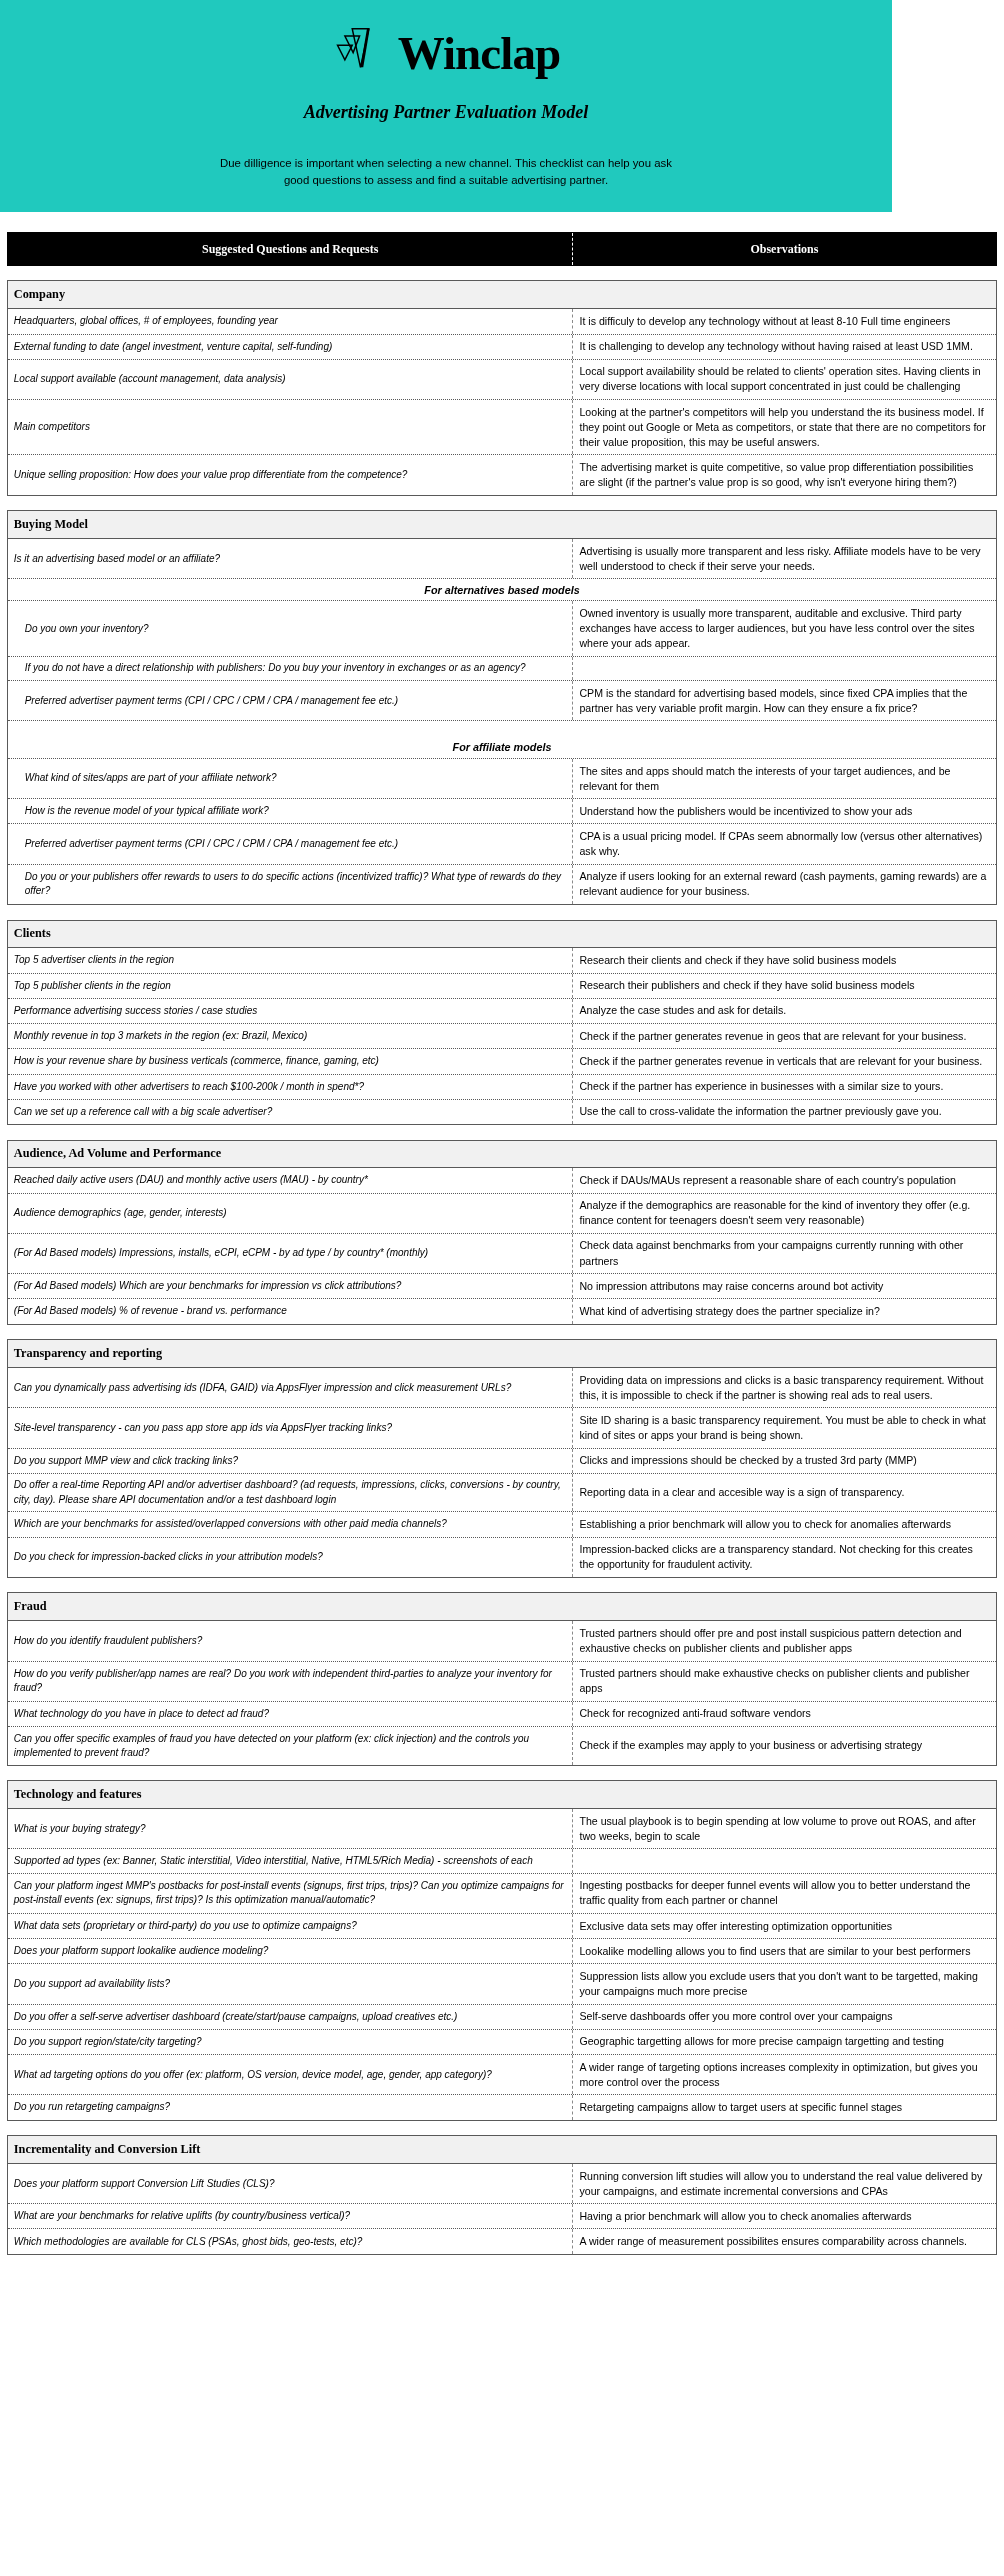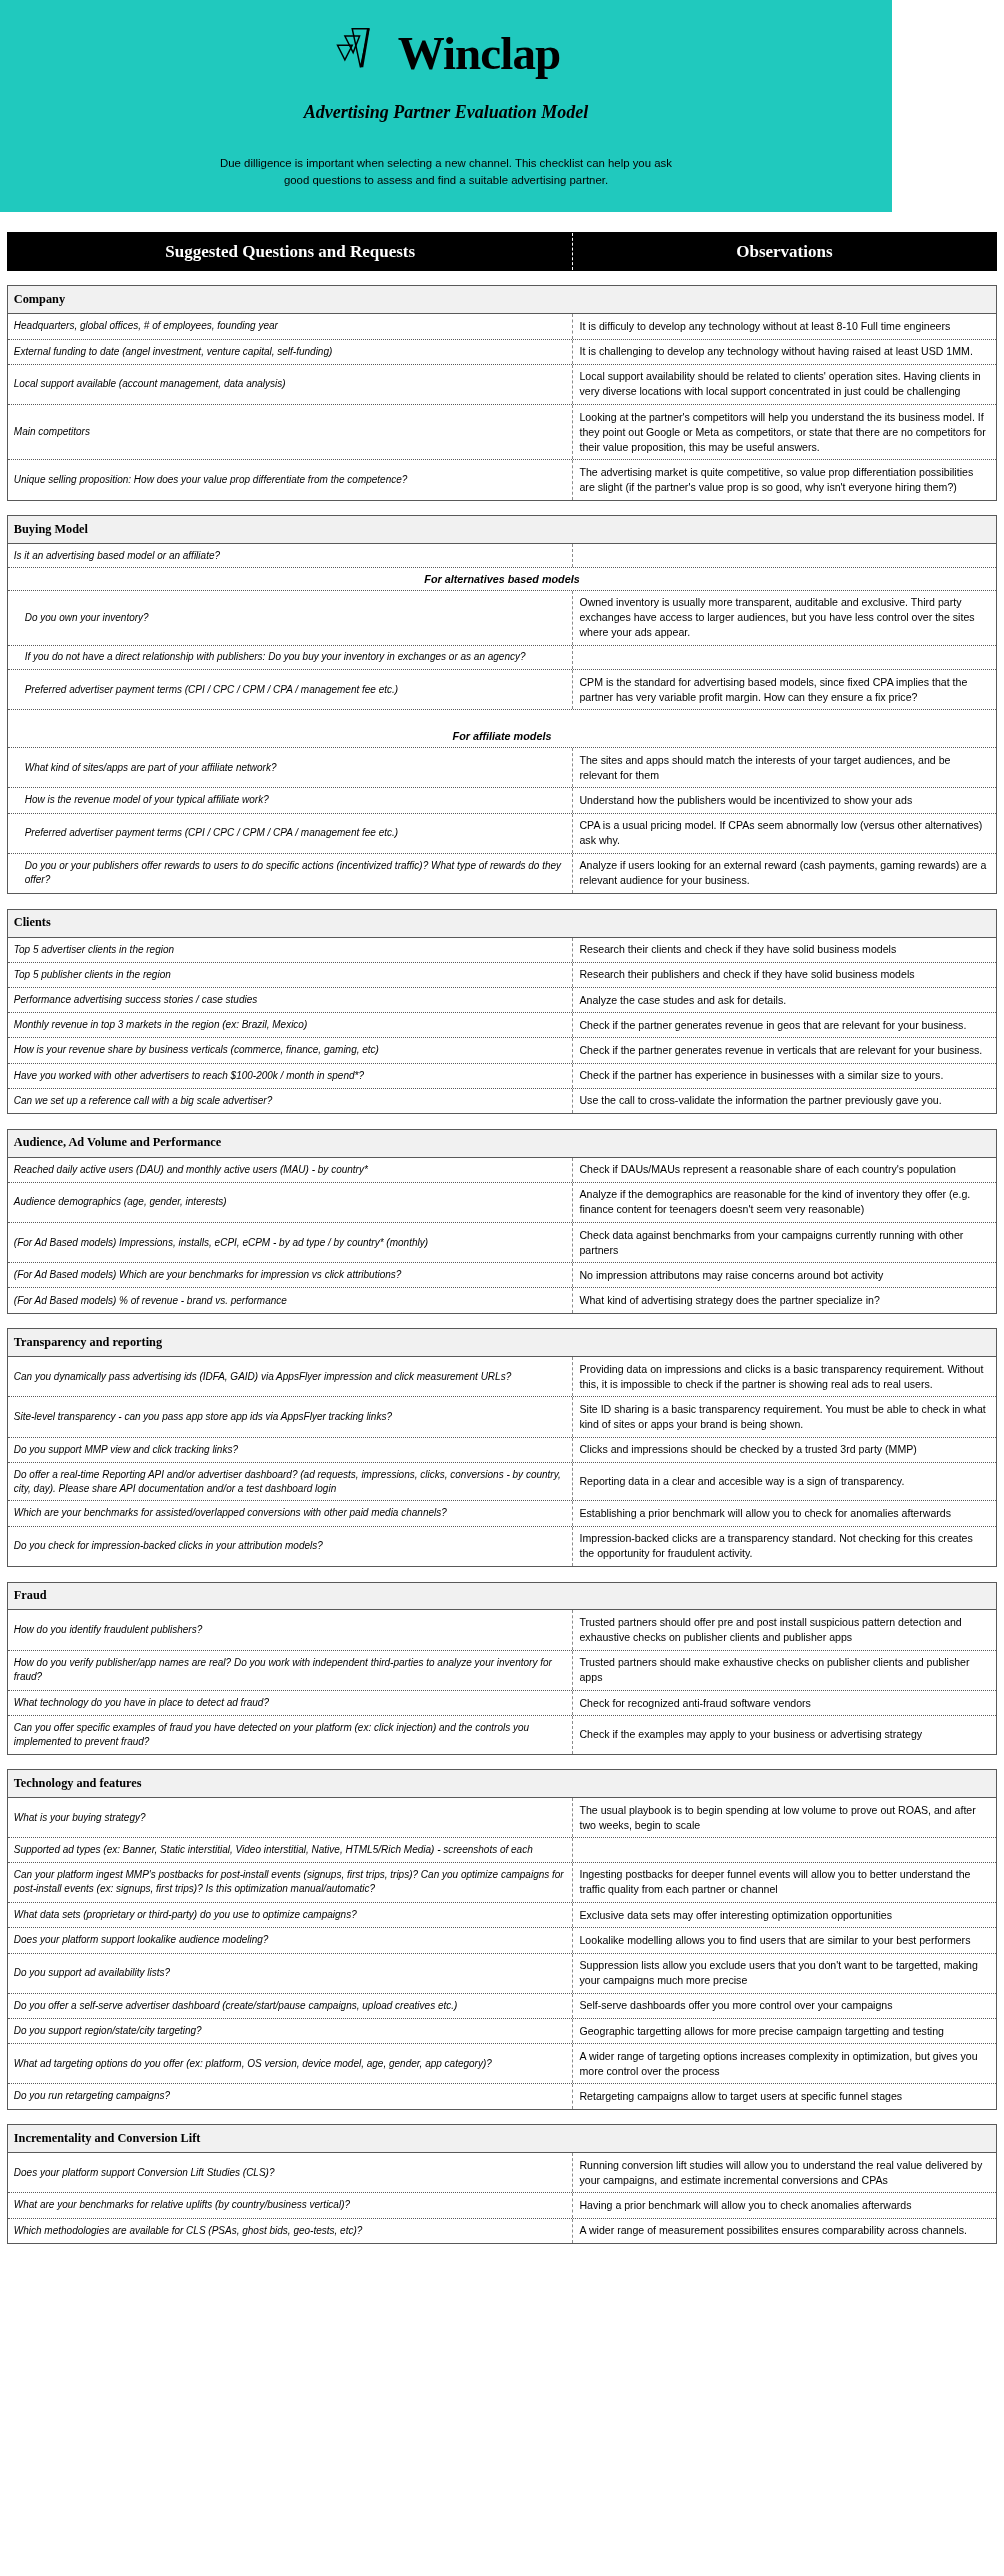--- a/index.html
+++ b/index.html
@@ -55,21 +55,21 @@
     display:flex;
     background:#000000;
     color:#ffffff;
     margin-top:20px;
     border:0.9px solid #000;
     box-sizing:border-box;
   }
   .colhead .ch{
     font-family:"Liberation Serif", serif;
     font-weight:700;
-    font-size:17px;
+    font-size:12px;
     text-align:center;
     padding:8.2px 3.7px;
   }
   .ch-q{width:57.2%;border-right:0.9px dashed #ffffff;box-sizing:border-box;}
   .ch-o{width:42.8%;box-sizing:border-box;}
   
   .section{
     margin-top:14.6px;
     border:0.9px solid #595959;
     box-sizing:border-box;
@@ -169,20 +169,21 @@
         </div>
         <div class="row">
           <div class="cell-q">Unique selling proposition: How does your value prop differentiate from the competence?</div>
           <div class="cell-a">The advertising market is quite competitive, so value prop differentiation possibilities are slight (if the partner's value prop is so good, why isn't everyone hiring them?)</div>
         </div>
       </div>
       <div class="section">
         <div class="section-title">Buying Model</div>
         <div class="row">
           <div class="cell-q">Is it an advertising based model or an affiliate?</div>
+          <div class="cell-a">Advertising is usually more transparent and less risky. Affiliate models have to be very well understood to check if their serve your needs.</div>
         </div>
         <div class="subhead">For alternatives based models</div>
         <div class="row">
           <div class="cell-q indent">Do you own your inventory?</div>
           <div class="cell-a">Owned inventory is usually more transparent, auditable and exclusive. Third party exchanges have access to larger audiences, but you have less control over the sites where your ads appear.</div>
         </div>
         <div class="row">
           <div class="cell-q indent">If you do not have a direct relationship with publishers: Do you buy your inventory in exchanges or as an agency?</div>
           <div class="cell-a"></div>
         </div>

